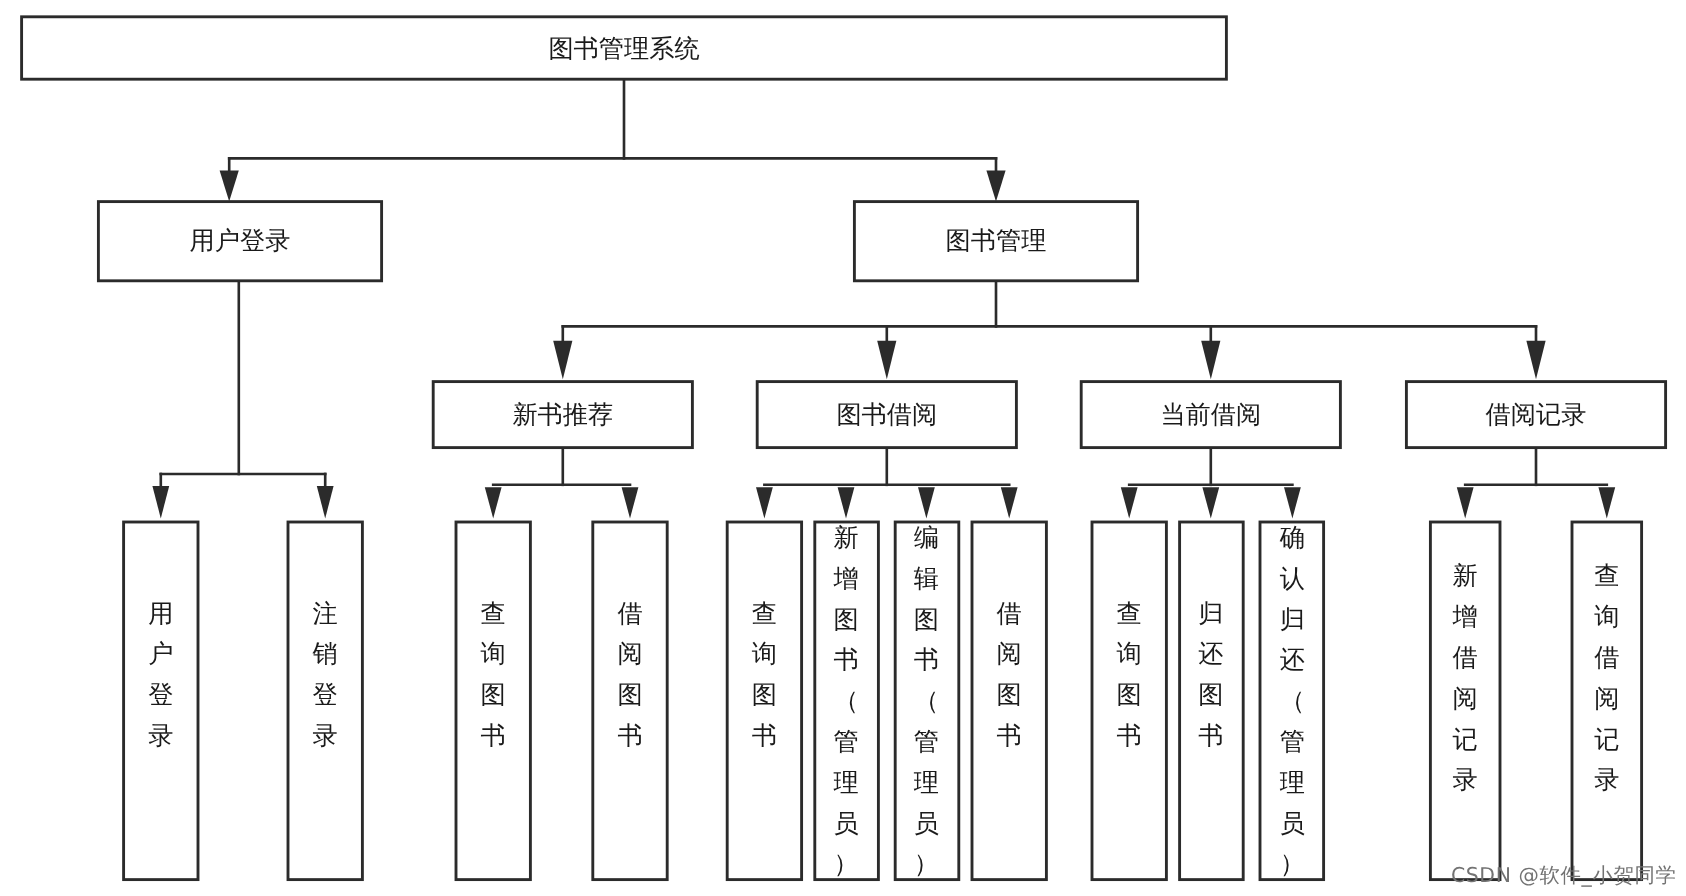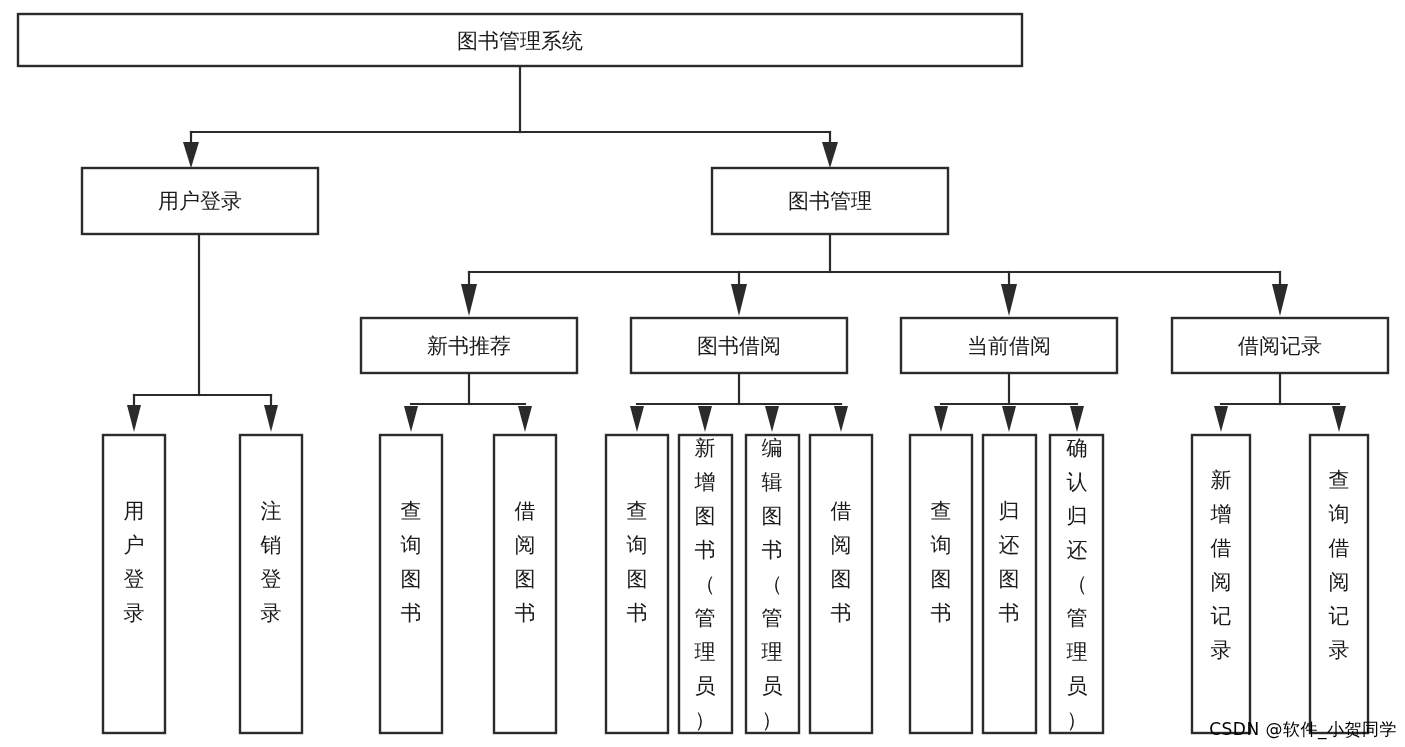--- a/index.html
+++ b/index.html
@@ -46,21 +46,21 @@
   .node-label-v {
     fill: #1a1a1a;
     font-family: "DejaVu Sans", "Liberation Sans", sans-serif;
     font-size: 21px;
     text-anchor: middle;
   }
   .watermark {
     position: absolute;
     right: 8px;
     bottom: 6px;
-    color: #000000;
+    color: #737373;
     font-size: 17px;
     font-family: "DejaVu Sans", "Liberation Sans", sans-serif;
     letter-spacing: 0.5px;
     white-space: nowrap;
     user-select: none;
   }
 </style>
 </head>
 <body>
 

